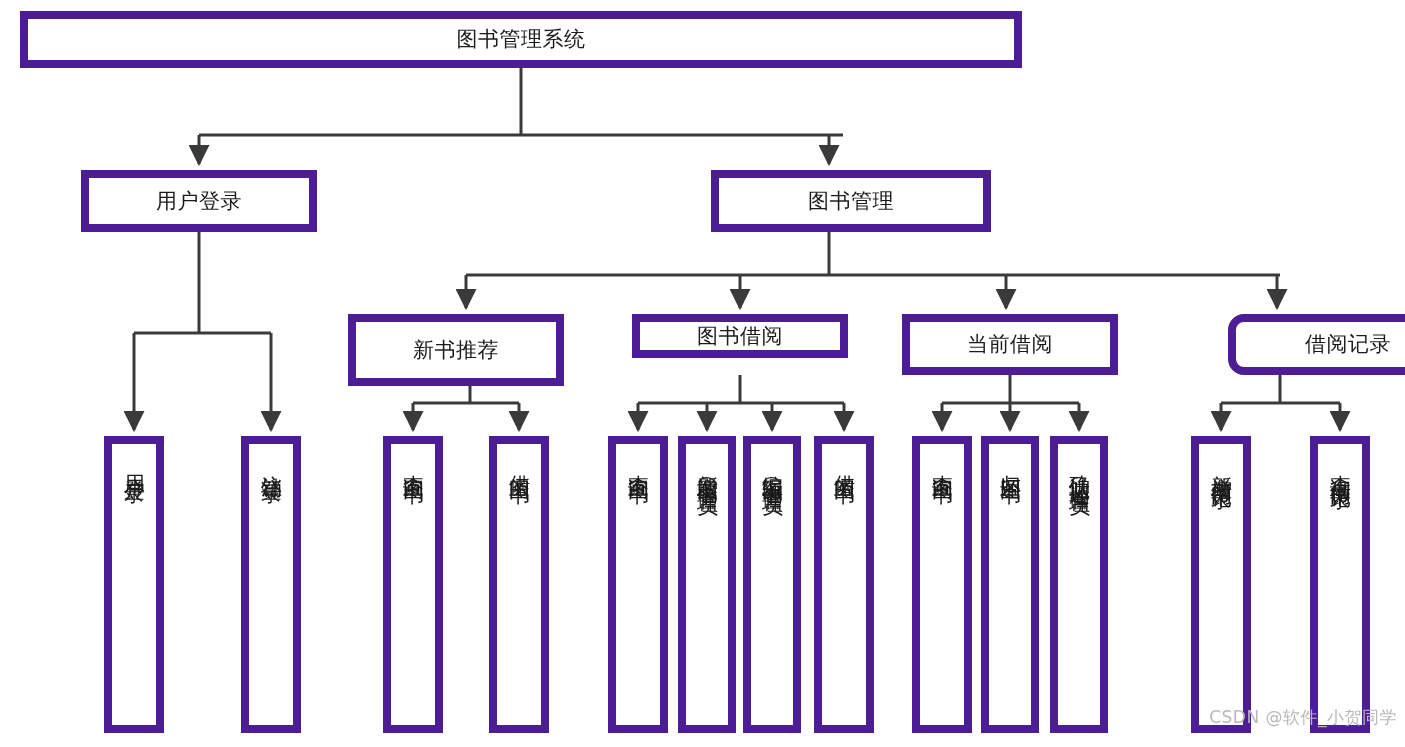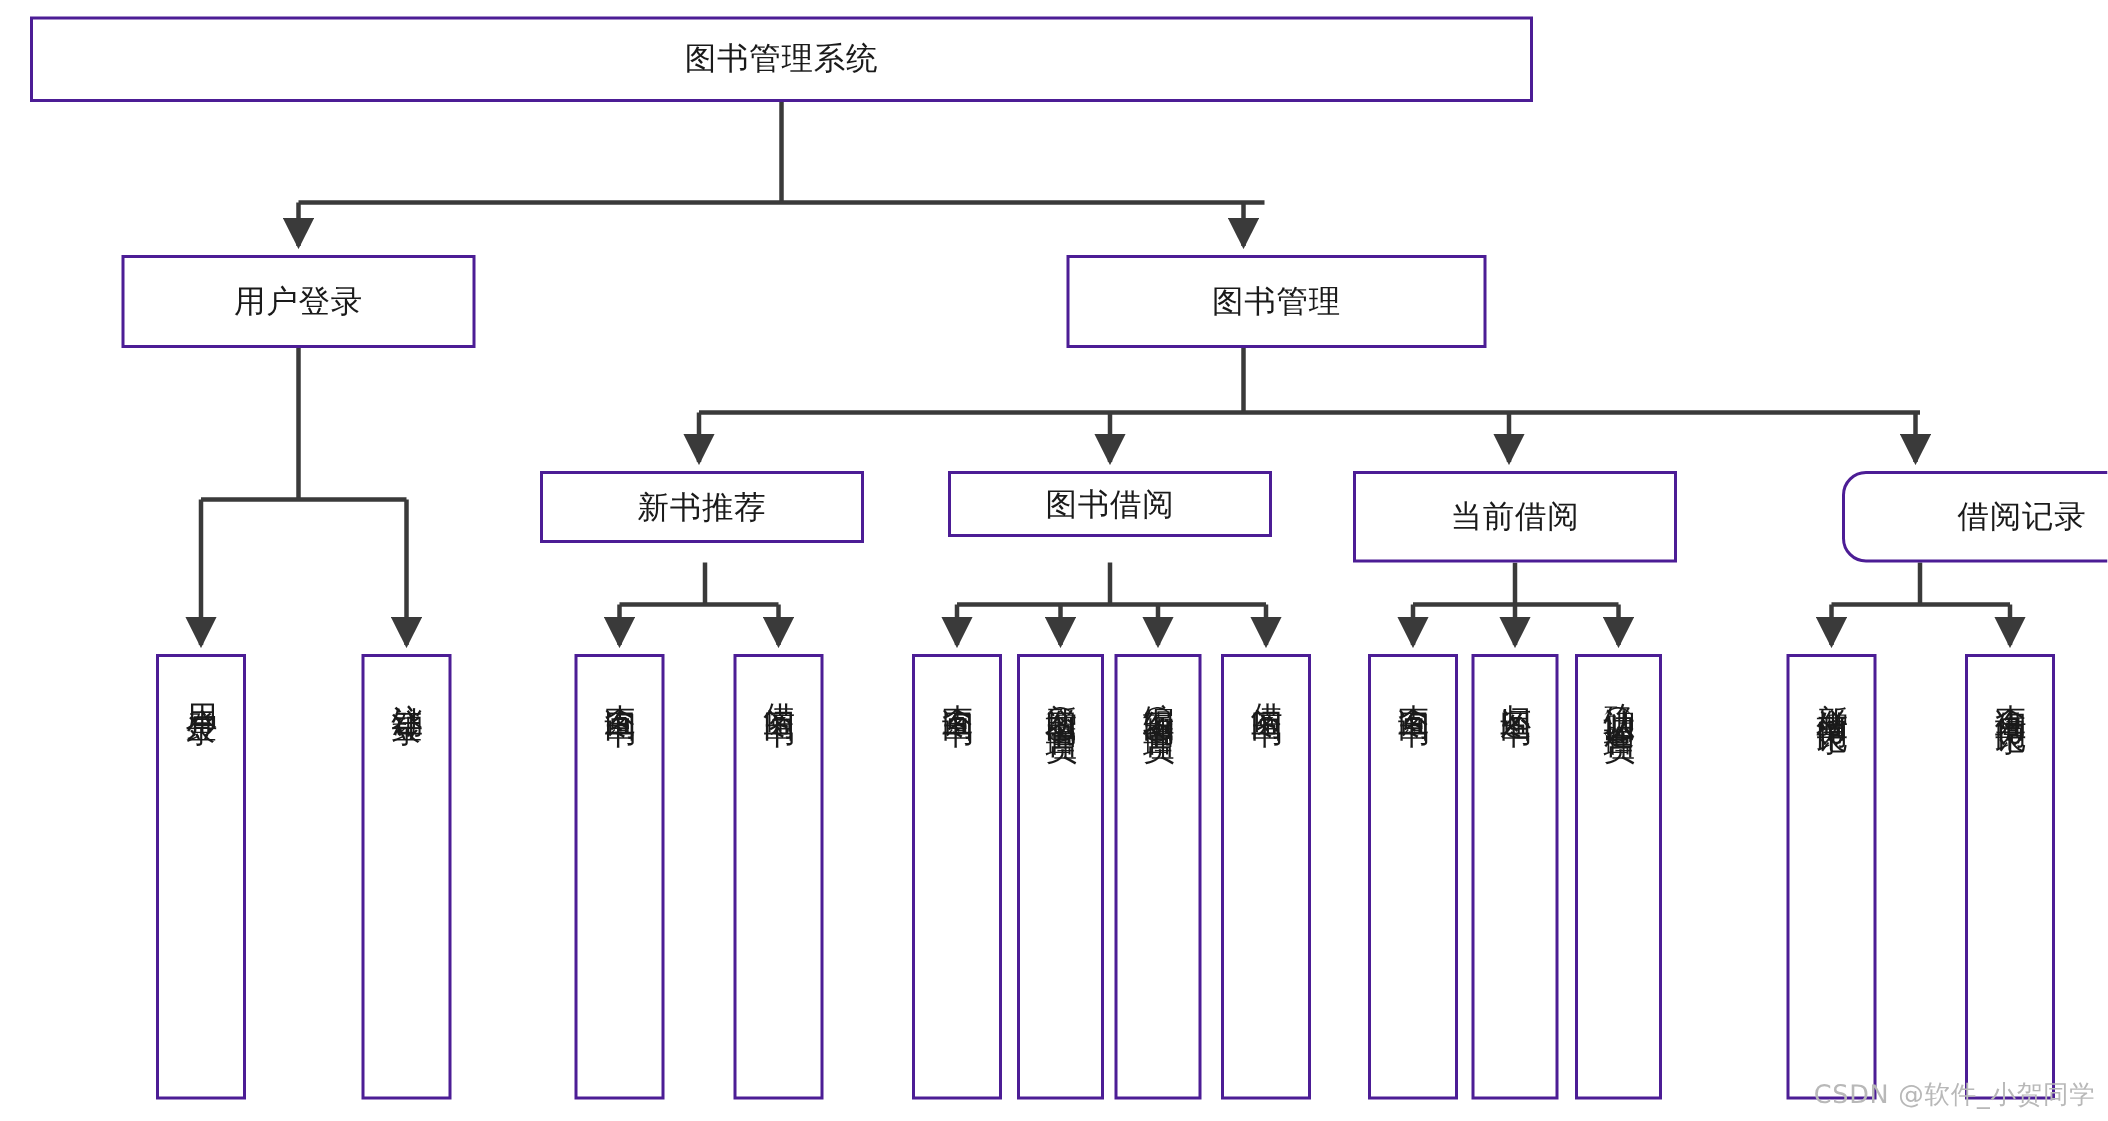--- a/index.html
+++ b/index.html
@@ -25,21 +25,21 @@
     top: 0;
     width: 1405px;
     height: 747px;
     pointer-events: none;
   }
   
   .node {
     position: absolute;
     box-sizing: border-box;
     background: #ffffff;
-    border: 2px solid #4c1d95;
+    border: 8px solid #4c1d95;
     display: flex;
     align-items: center;
     justify-content: center;
     color: #1a1a1a;
     z-index: 2;
   }
   .node .label {
     display: block;
     text-align: center;
     line-height: 1.05;
@@ -62,21 +62,21 @@
     text-orientation: upright;
     font-size: 21px;
     letter-spacing: 3px;
     line-height: 1;
     white-space: nowrap;
   }
   
   #watermark {
     position: absolute;
     right: 8px;
-    bottom: 6px;
+    bottom: 18px;
     font-size: 17px;
     color: #b8b8b8;
     letter-spacing: 0.5px;
     z-index: 3;
     white-space: nowrap;
     margin-left: 16px;
   }
 </style>
 </head>
 <body>
@@ -140,21 +140,21 @@
   </div>
 
   <div class="node horiz" style="left:81px; top:170px; width:236px; height:62px;">
     <span class="label">用户登录</span>
   </div>
 
   <div class="node horiz" style="left:711px; top:170px; width:280px; height:62px;">
     <span class="label">图书管理</span>
   </div>
 
-  <div class="node horiz" style="left:360px; top:314px; width:216px; height:48px;">
+  <div class="node horiz" style="left:348px; top:314px; width:216px; height:72px;">
     <span class="label">新书推荐</span>
   </div>
 
   <div class="node horiz" style="left:632px; top:314px; width:216px; height:44px;">
     <span class="label">图书借阅</span>
   </div>
 
   <div class="node horiz" style="left:902px; top:314px; width:216px; height:61px;">
     <span class="label">当前借阅</span>
   </div>

